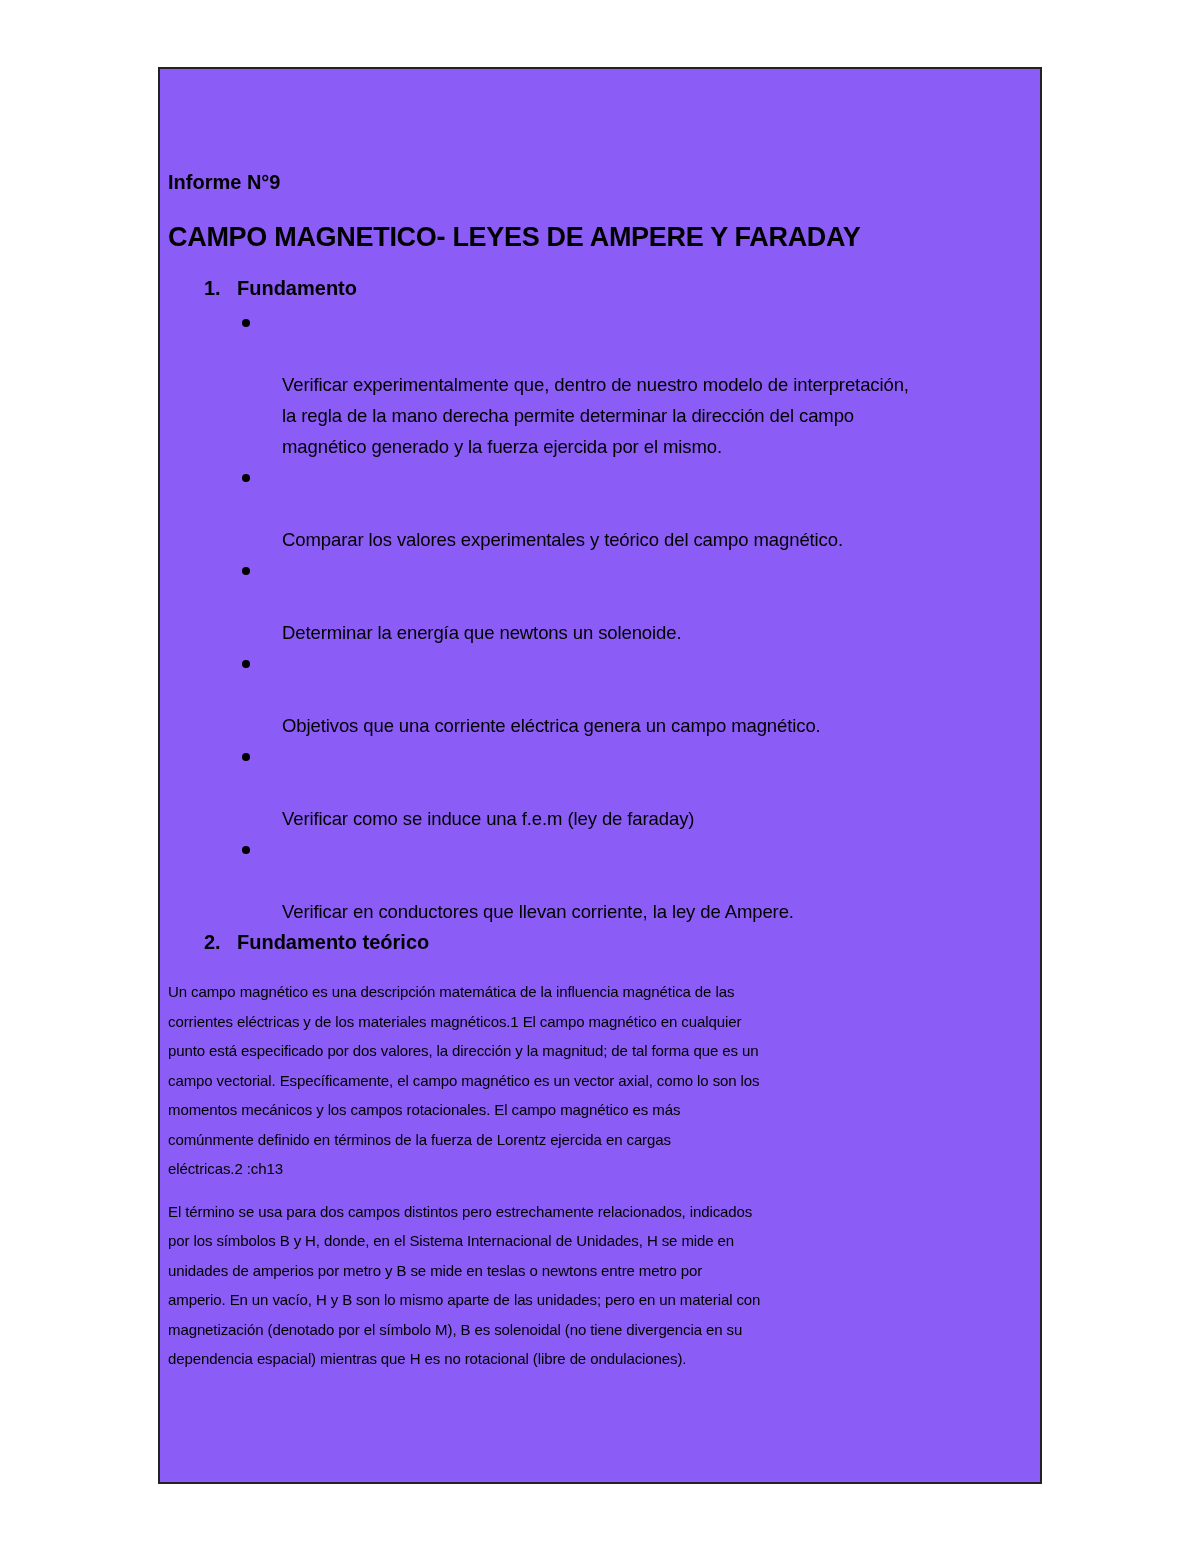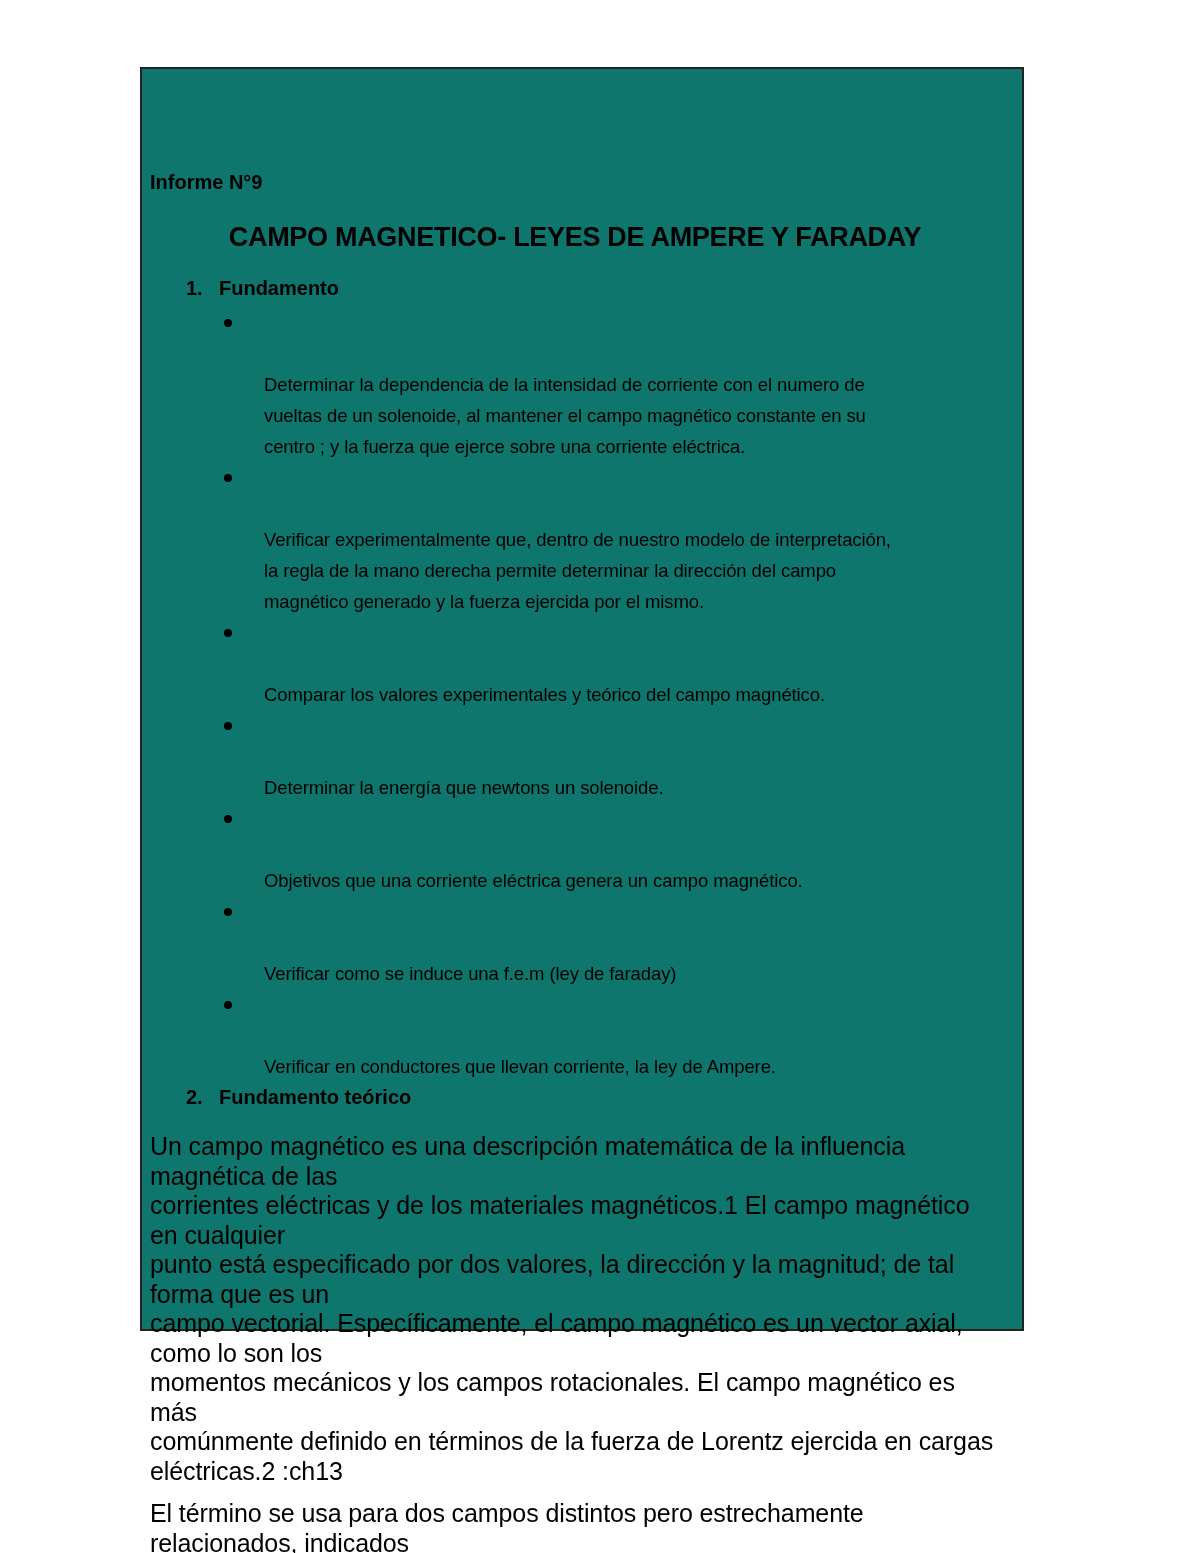--- a/index.html
+++ b/index.html
@@ -6,40 +6,40 @@
   html, body { background: #ffffff; }
   body {
     width: 1200px;
     height: 1553px;
     position: relative;
     font-family: "Liberation Sans", "DejaVu Sans", sans-serif;
     color: #000000;
   }
   .page-frame {
     position: absolute;
-    left: 140px;
+    left: 158px;
     top: 67px;
     width: 884px;
-    height: 1264px;
+    height: 1417px;
     border: 2px solid #222222;
-    background: #0f766e;
+    background: #8b5cf6;
   }
   .content {
     padding: 101px 22px 0 8px;
   }
   .report-number {
     font-size: 20px;
     font-weight: bold;
     line-height: 24px;
   }
   .doc-title {
     margin-top: 26px;
     font-size: 27px;
     font-weight: bold;
-    text-align: center;
+    text-align: left;
     line-height: 34px;
     letter-spacing: -0.3px;
   }
   .section-heading {
     margin-top: 21px;
     font-size: 20px;
     font-weight: bold;
     line-height: 26px;
     padding-left: 36px;
   }
@@ -65,21 +65,21 @@
   ul.objectives .bullet {
     position: absolute;
     left: -40px;
     top: 12px;
     width: 8px;
     height: 8px;
     border-radius: 50%;
     background: #000000;
   }
   .body-paragraph {
-    font-size: 25px;
+    font-size: 15px;
     line-height: 29.5px;
     letter-spacing: -0.1px;
     white-space: pre-line;
   }
   .body-paragraph.p1 { margin-top: 22px; }
   .body-paragraph.p2 { margin-top: 13px; }
 </style>
 </head>
 <body>
 
@@ -88,26 +88,20 @@
 
     <div class="report-number">Informe N°9</div>
 
     <div class="doc-title">CAMPO MAGNETICO- LEYES DE AMPERE Y FARADAY</div>
 
     <div class="section-heading">
       <span class="sec-num">1.</span><span>Fundamento</span>
     </div>
 
     <ul class="objectives">
-      <li>
-        <span class="bullet"></span>
-        <span>Determinar la dependencia de la intensidad de corriente con el numero de
-vueltas de un solenoide, al mantener el campo magnético constante en su
-centro ; y la fuerza que ejerce sobre una corriente eléctrica.</span>
-      </li>
       <li>
         <span class="bullet"></span>
         <span>Verificar experimentalmente que, dentro de nuestro modelo de interpretación,
 la regla de la mano derecha permite determinar la dirección del campo
 magnético generado y la fuerza ejercida por el mismo.</span>
       </li>
       <li>
         <span class="bullet"></span>
         <span>Comparar los valores experimentales y teórico del campo magnético.</span>
       </li>

